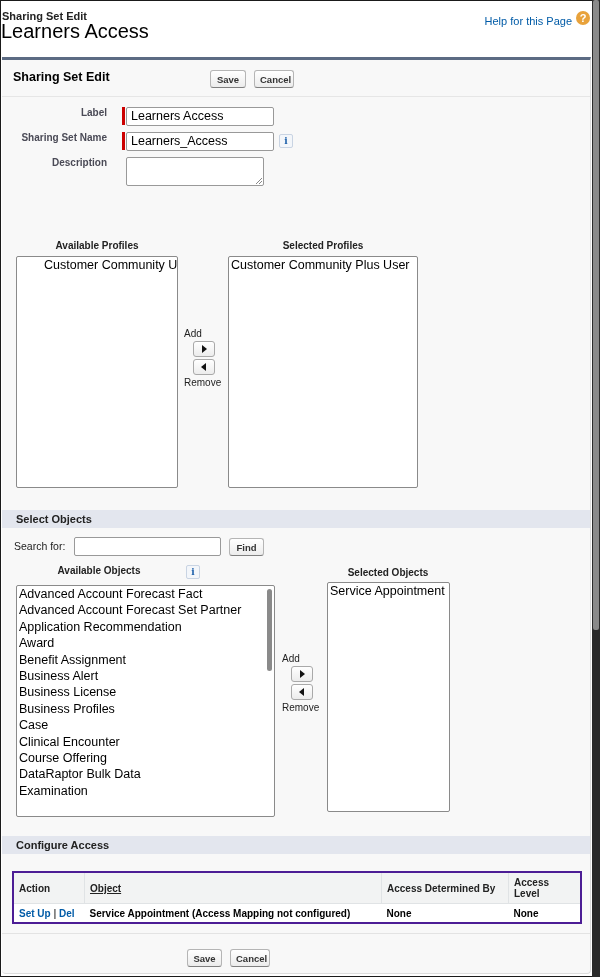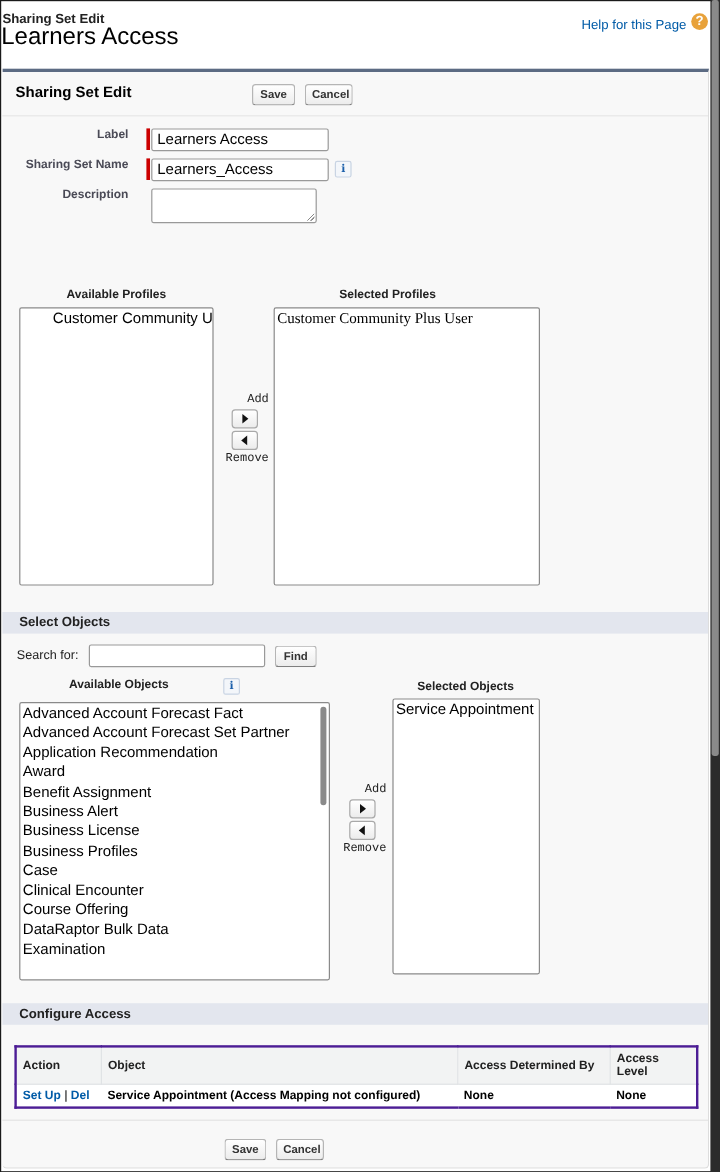--- a/index.html
+++ b/index.html
@@ -30,21 +30,21 @@
   .ta { position:absolute; background:#fff; border:1px solid #999; border-radius:2px; box-sizing:border-box; }
   .grip { position:absolute; right:1px; bottom:1px; width:6px; height:6px;
     background:linear-gradient(135deg, transparent 45%, #888 46%, #888 54%, transparent 55%, transparent 70%, #888 71%, #888 79%, transparent 80%); }
   .section { position:absolute; left:0; width:588px; height:18px; background:#e3e6ee; }
   .section-title { position:absolute; left:14px; top:3px; font-size:11px; font-weight:bold; color:#222; }
   .req-legend { position:absolute; right:10px; top:3px; font-size:9.5px; color:#333; }
   .req-legend .bar { display:inline-block; width:3px; height:10px; background:#c00; vertical-align:-1px; margin-right:7px; }
   .col-h { position:absolute; font-size:10px; font-weight:bold; color:#222; text-align:center; }
   .listbox { position:absolute; background:#fff; border:1px solid #8a8a8a; border-radius:2px; box-sizing:border-box; overflow:hidden; }
   .opt { font-size:12.5px; line-height:16.4px; padding-left:2px; white-space:nowrap; color:#000; }
-  .mover { position:absolute; width:40px; text-align:right; font-size:10px; color:#222;font-family:Liberation Mono, monospace; }
+  .mover { position:absolute; width:40px; text-align:left; font-size:10px; color:#222; }
   .arrow-btn { width:22px; height:16px; margin:2px auto; background:linear-gradient(#fff,#ececec); border:1px solid #a9a9a9; border-radius:3px; box-sizing:border-box; position:relative; }
   .tri-r { position:absolute; left:8px; top:3px; width:0; height:0; border-top:4px solid transparent; border-bottom:4px solid transparent; border-left:5px solid #111; }
   .tri-l { position:absolute; left:7px; top:3px; width:0; height:0; border-top:4px solid transparent; border-bottom:4px solid transparent; border-right:5px solid #111; }
   .scrollthumb { position:absolute; right:2px; top:3px; width:5px; height:82px; background:#8a8a8a; border-radius:3px; }
   .search-lbl { position:absolute; font-size:10.5px; color:#222; }
   table.acc { position:absolute; left:12px; top:814px; width:570px; border-collapse:collapse; background:#fff; font-size:10px; }
   table.acc th { background:#f2f3f3; text-align:left; font-weight:bold; color:#222; padding:4px 5px; border:1px solid #e0e3e5; height:11px; }
   table.acc td { padding:3px 5px; border-bottom:1px solid #e0e3e5; height:12px; color:#000;font-weight:bold; }
   table.acc { border:2px solid #4c1d95; }
   .link { color:#015ba7; }
@@ -95,21 +95,21 @@
   <div class="mover" style="left:182px; top:268px;">
     <div>Add</div>
     <div class="arrow-btn">
         <span class="tri-r"></span>
       </div>
     <div class="arrow-btn">
         <span class="tri-l"></span>
       </div>
     <div>Remove</div>
   </div>
-  <div class="listbox" style="left:226px; top:196px; width:222px; height:232px;font-family:Liberation Serif, serif;">
+  <div class="listbox" style="left:226px; top:196px; width:190px; height:232px;">
     <div class="opt">Customer Community Plus User</div>
   </div>
 
   <div class="section" style="top:450px;">
     <div class="section-title">Select Objects</div>
   </div>
   <div class="search-lbl" style="left:12px; top:480px;">Search  for:</div>
   <div class="inp" style="left:72px; top:477px; width:147px;"></div>
   <div class="btn" style="left:227px; top:478px; width:35px;">Find</div>
 
@@ -153,21 +153,21 @@
 
   <div class="footer-line"></div>
   <div class="btn" style="left:185px; top:889px; width:35px;">Save</div>
   <div class="btn" style="left:228px; top:889px; width:40px;">Cancel</div>
 </div>
 
 <table class="acc" style="top:871px;">
   <tbody>
       <tr>
     <th style="width:60px;">Action</th>
-    <th style="width:286px;">Object</th>
+    <th style="width:286px;text-decoration:underline;">Object</th>
     <th style="width:116px;">Access Determined By</th>
     <th>Access Level</th>
   </tr>
   <tr>
     <td><span class="link">Set Up</span> <span style="color:#555;">|</span> <span class="link">Del</span></td>
     <td class="err">Service Appointment (Access Mapping not configured)</td>
     <td>None</td>
     <td>None</td>
   </tr>
 </tbody>

